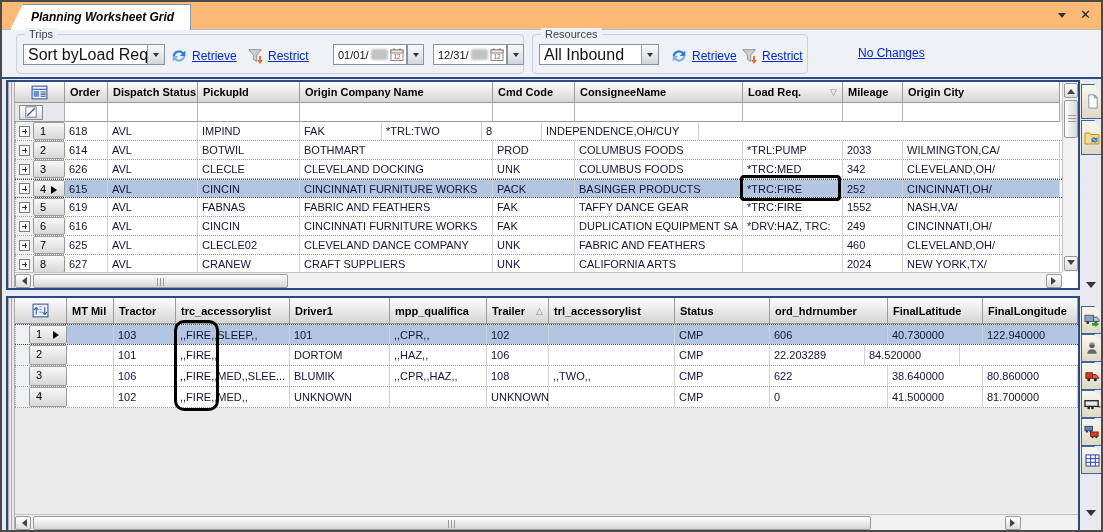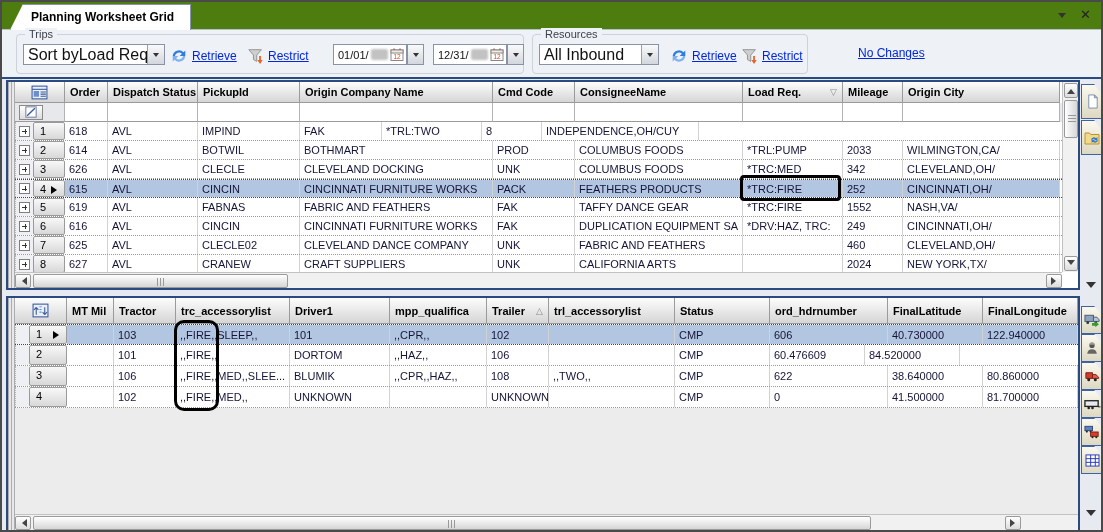--- a/index.html
+++ b/index.html
@@ -3,22 +3,22 @@
 <meta charset="utf-8">
 <style>
   * { margin:0; padding:0; box-sizing:border-box; }
   html,body { background:#c9ccd4; }
   body { font-family:"Liberation Sans","DejaVu Sans",sans-serif; }
 
   .window { position:relative; width:1103px; height:532px; background:#e7eaf1;
             border:2px solid #4a4a4a; overflow:hidden; }
 
   
-  .titlebar { position:absolute; left:0; top:0; right:0; height:28px; background:#4d7c0f;
-              border-bottom:1px solid #b7bece; }
+  .titlebar { position:absolute; left:0; top:0; right:0; height:28px; background:#fdba74;
+              border-bottom:1px solid #b7bece;font-style:italic; }
   .tab { position:absolute; left:8px; top:2px; height:26px; background:#ffffff;
          border:1px solid #8795ab; border-bottom:none; padding:5px 16px 0 20px;
          font-weight:bold; font-size:12px; color:#000;
          clip-path:polygon(13px 0,100% 0,100% 100%,0 100%); }
   .win-controls { position:absolute; right:10px; top:6px; display:flex; gap:14px; align-items:center; }
   .tri-down { width:0; height:0; border:4px solid transparent; border-top:5px solid #333; margin-top:4px; }
   .closex { font-size:13px; font-weight:bold; color:#222; cursor:default; line-height:14px; }
 
   
   .toolbar { position:absolute; left:0; top:28px; right:0; height:49px; background:#eef1f6;
@@ -329,21 +329,21 @@
           <div class="grow selected">
             <div class="precell" style="width: 18px;">
               <span class="plusbox"></span>
             </div>
             <div class="rowhead" style="width: 32px;"><span>4</span><span class="rowmarker"></span></div>
             <div class="dcell" style="width: 43px;">615</div>
             <div class="dcell" style="width: 90px;">AVL</div>
             <div class="dcell" style="width: 102px;">CINCIN</div>
             <div class="dcell" style="width: 193px;">CINCINNATI FURNITURE WORKS</div>
             <div class="dcell" style="width: 82px;">PACK</div>
-            <div class="dcell" style="width: 168px;">FEATHERS PRODUCTS</div>
+            <div class="dcell" style="width: 168px;">BASINGER PRODUCTS</div>
             <div class="dcell" style="width: 100px;">*TRC:FIRE</div>
             <div class="dcell" style="width: 60px;">252</div>
             <div class="dcell" style="width: 157px;">CINCINNATI,OH/</div>
           </div>
           <div class="grow">
             <div class="precell" style="width: 18px;">
               <span class="plusbox"></span>
             </div>
             <div class="rowhead" style="width: 32px;"><span>5</span></div>
             <div class="dcell" style="width: 43px;">619</div>
@@ -490,21 +490,21 @@
             <div class="precell" style="width: 14px;"></div>
             <div class="rowhead" style="width: 38px;"><span>2</span></div>
             <div class="dcell" style="width: 47px;"></div>
             <div class="dcell" style="width: 62px;">101</div>
             <div class="dcell" style="width: 114px;">,,FIRE,,</div>
             <div class="dcell" style="width: 100px;">DORTOM</div>
             <div class="dcell" style="width: 97px;">,,HAZ,,</div>
             <div class="dcell" style="width: 62px;">106</div>
             <div class="dcell" style="width: 126px;"></div>
             <div class="dcell" style="width: 95px;">CMP</div>
-            <div class="dcell" style="width: 95px;">60.476609</div>
+            <div class="dcell" style="width: 95px;">22.203289</div>
             <div class="dcell" style="width: 95px;">84.520000</div>
           </div>
           <div class="grow">
             <div class="precell" style="width: 14px;"></div>
             <div class="rowhead" style="width: 38px;"><span>3</span></div>
             <div class="dcell" style="width: 47px;"></div>
             <div class="dcell" style="width: 62px;">106</div>
             <div class="dcell" style="width: 114px;">,,FIRE,,MED,,SLEE...</div>
             <div class="dcell" style="width: 100px;">BLUMIK</div>
             <div class="dcell" style="width: 97px;">,,CPR,,HAZ,,</div>

